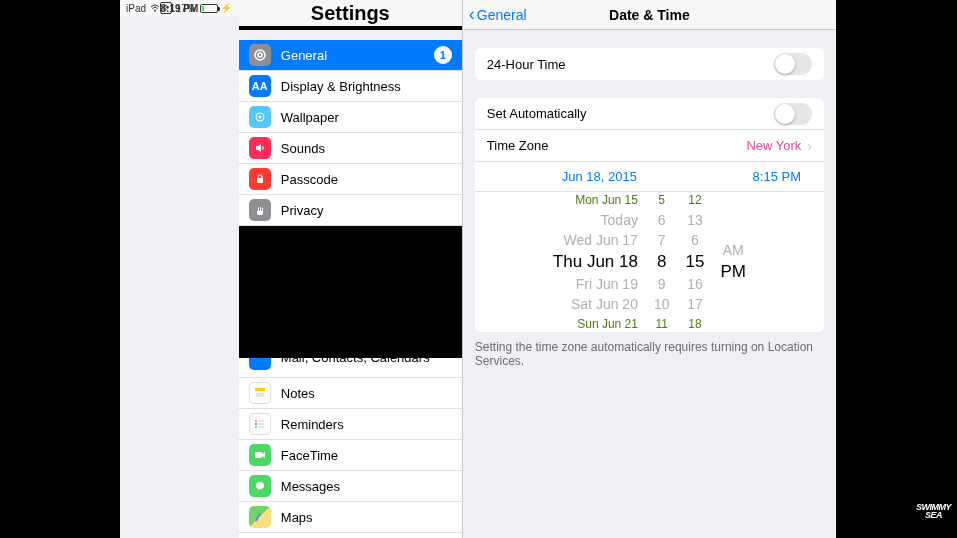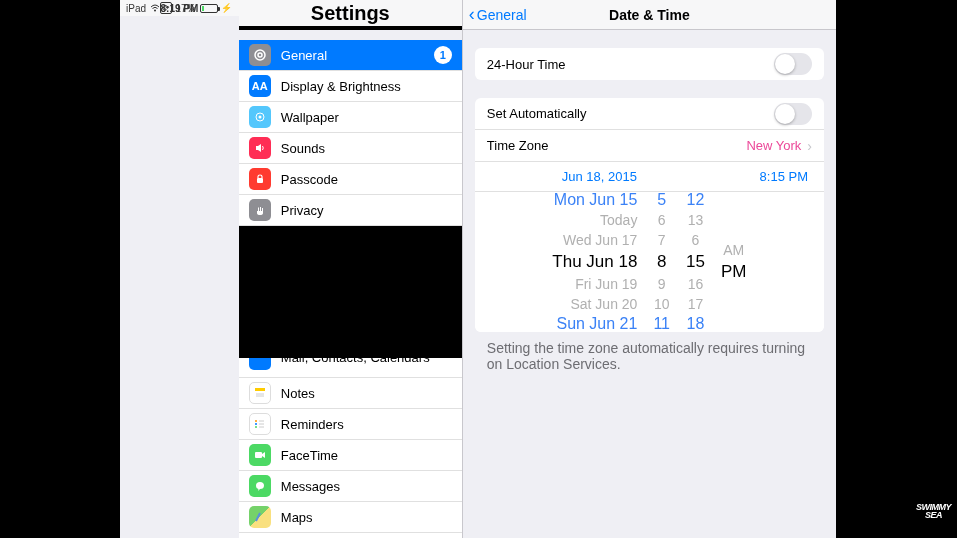--- a/index.html
+++ b/index.html
@@ -38,30 +38,30 @@
 .row:last-child { border-bottom: none; }
 .row .label { color: #000; }
 .row .value { margin-left: auto; color: #ec4899; text-align: right; }
 .row .chev { color: #c7c7cc; margin-left: 6px; font-size: 14px; }
 
 .toggle { margin-left: auto; width: 38px; height: 22px; background: #e5e5ea; border-radius: 11px; position: relative; cursor: pointer; }
 .toggle::after { content: ""; position: absolute; left: 1px; top: 1px; width: 20px; height: 20px; background: #fff; border-radius: 50%; box-shadow: 0 1px 3px rgba(0,0,0,0.3); }
 
 .date-time-row { display: flex; height: 30px; align-items: center; border-bottom: 1px solid #e0e0e0; font-size: 13px; }
 .date-time-row .d { flex: 1; text-align: center; color: #007aff; }
-.date-time-row .t { width: 100px; text-align: right; padding-right: 16px; color: #007aff; }
+.date-time-row .t { width: 100px; text-align: right; padding-right: 23px; color: #007aff; }
 
 .picker { height: 140px; display: flex; justify-content: center; align-items: center; position: relative; background: #fff; }
 .picker-col { display: flex; flex-direction: column; align-items: flex-end; font-size: 14px; line-height: 20px; color: #b0b0b0; padding: 0 8px; }
 .picker-col.left { align-items: flex-end; text-align: right; }
 .picker-col.center { align-items: center; }
 .picker-col .sel { color: #000; font-size: 17px; font-weight: 400; line-height: 24px; }
-.picker-col .far { color: #3b82f6; font-size: 16px; }
-
-.footnote { font-size: 14px; color: #6d6d72; padding: 8px 24px; }
+.picker-col .far { color: #4d7c0f; font-size: 12px; }
+
+.footnote { font-size: 12px; color: #6d6d72; padding: 8px 12px; }
 
 .watermark { position: absolute; right: 6px; bottom: 19px; color: #fff; font-size: 9px; font-style: italic; font-weight: 700; letter-spacing: -0.5px; text-align: center; line-height: 0.9; }
 </style>
 </head>
 <body>
 
 <div class="screen">
 
   <div class="statusbar">
     <span>iPad</span>

